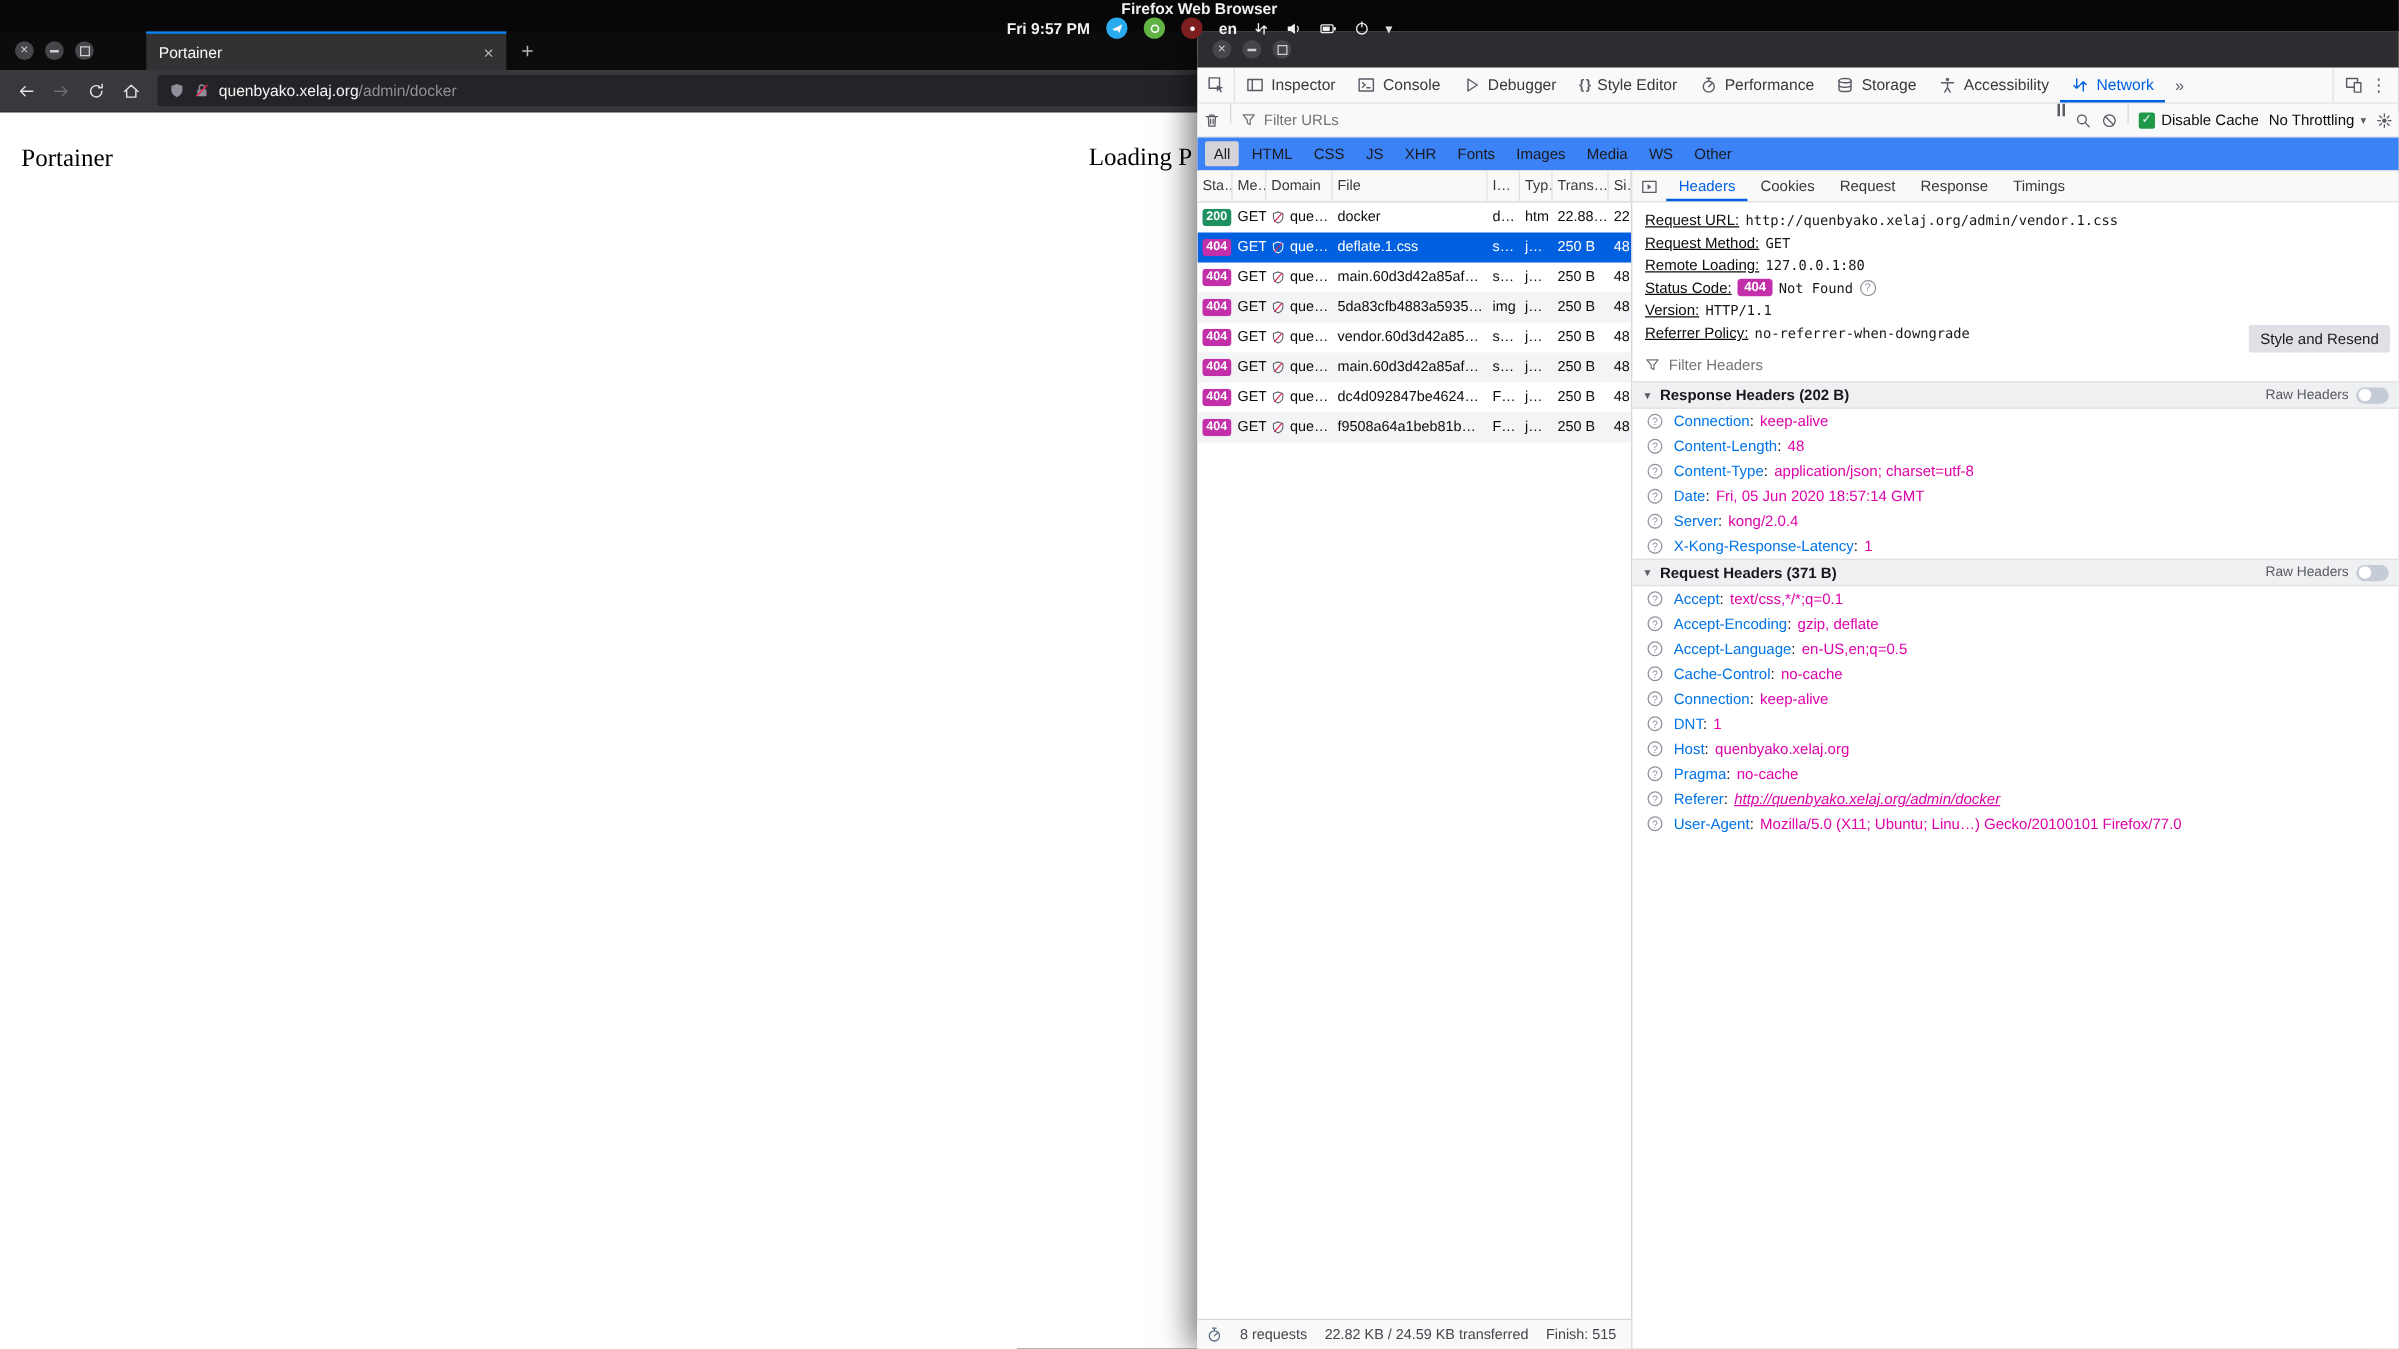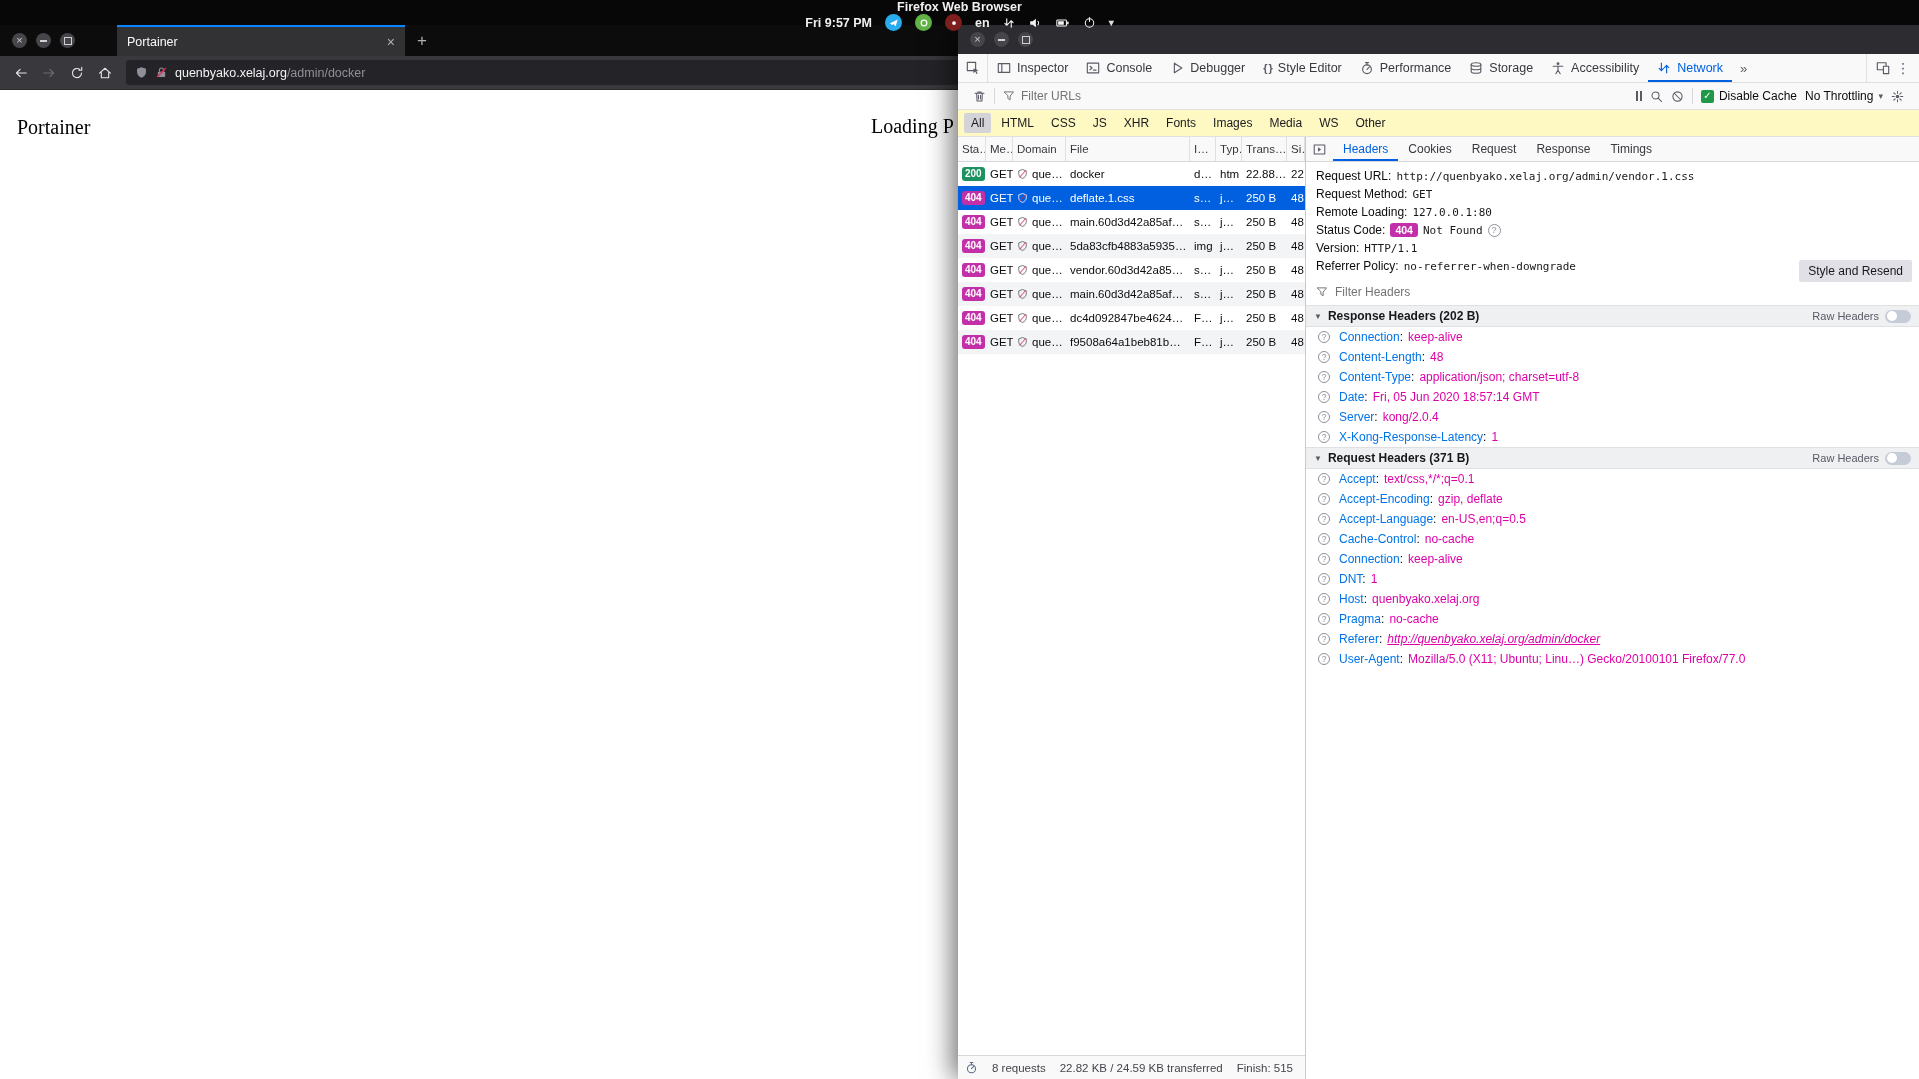--- a/index.html
+++ b/index.html
@@ -52,32 +52,32 @@
   .tool-tabs { display: flex; }
   .tool-tab { display:flex; align-items:center; gap:6px; padding:0 9px; font-size:12.5px; color:#38383d; position:relative; }
   .tool-tab .ico { color:#5b5b66; }
   .tool-tab.sel, .tool-tab.sel .ico { color:var(--accent-blue); }
   .tool-tab.sel::after { content:""; position:absolute; left:0; right:0; bottom:0; height:2px; background:var(--accent-blue); }
   .brace-txt { font-weight:bold; font-size:11px; letter-spacing:-1px; }
   .dt-chevron { display:flex; align-items:center; padding:0 8px; color:#5b5b66; font-size:13px; }
   .dt-tab-right { margin-left:auto; display:flex; align-items:center; gap:6px; padding:0 9px; color:#5b5b66; border-left:1px solid #e0e0e2; }
   .kebab { font-size:14px; }
 
-  .dt-nettoolbar { height:27px; background:#f9f9fa; border-bottom:1px solid #e0e0e2; display:flex; align-items:center; padding:0 15px; gap:8px; color:#5b5b66; flex:0 0 auto; }
+  .dt-nettoolbar { height:27px; background:#f9f9fa; border-bottom:1px solid #e0e0e2; display:flex; padding:0 5px; gap:8px; color:#5b5b66; flex:0 0 auto; }
   .vsep { width:1px; height:16px; background:#d7d7db; flex:0 0 auto; }
   .filter-input { flex:1; display:flex; align-items:center; gap:6px; color:#737373; }
   .pause-icon { display:inline-flex; gap:2px; }
   .pause-icon i { width:2px; height:10px; background:#5b5b66; display:block; }
   .cache-wrap, .throttle { display:flex; align-items:center; gap:5px; }
   .cache-check { width:13px; height:13px; background:var(--checkbox-green); border-radius:2px; color:#fff; font-size:10px;
     display:inline-flex; align-items:center; justify-content:center; line-height:1; }
   .cache-label, .throttle-label { color:#0c0c0d; font-size:12px; }
   .caret { font-size:9px; color:#5b5b66; }
 
-  .dt-filterrow { height:27px; background:#fef9c3; border-bottom:1px solid #e0e0e2; display:flex; align-items:center; padding:0 6px; gap:3px; flex:0 0 auto; }
+  .dt-filterrow { height:27px; background:#3b82f6; border-bottom:1px solid #e0e0e2; display:flex; align-items:center; padding:0 6px; gap:3px; flex:0 0 auto; }
   .filter-btn { padding:3px 7px; border-radius:2px; color:#1a1a1e; font-size:12px; }
   .filter-btn.sel { background:#d4d4d8; }
 
   .dt-body { flex:1; display:flex; min-height:0; }
   .dt-list { width:348px; flex:0 0 348px; display:flex; flex-direction:column; border-right:1px solid #c9c9cf; min-height:0; background:#fff; }
   .net-header { height:25px; background:#f9f9fa; border-bottom:1px solid #d7d7db; display:flex; align-items:stretch; font-size:11.5px; color:#37373c; flex:0 0 auto; }
   .nh-cell { padding:0 4px; border-right:1px solid #e0e0e2; overflow:hidden; white-space:nowrap; display:flex; align-items:center; flex:0 0 auto; }
   .net-rows { flex:1; overflow:hidden; font-size:11.5px; }
   .net-row { height:24px; display:flex; align-items:center; color:#0c0c0d; }
   .net-row.alt { background:#f3f4f6; }
@@ -96,21 +96,21 @@
 
   .dt-details { flex:1; display:flex; flex-direction:column; min-width:0; }
   .detail-tabs { height:25px; background:#f9f9fa; border-bottom:1px solid #d7d7db; display:flex; align-items:stretch; flex:0 0 auto; }
   .pane-icon { display:flex; align-items:center; padding:0 7px; color:#5b5b66; }
   .detail-tab { display:flex; align-items:center; padding:0 10px; font-size:12px; color:#38383d; position:relative; }
   .detail-tab.sel { color:var(--accent-blue); }
   .detail-tab.sel::after { content:""; position:absolute; left:0; right:0; bottom:0; height:2px; background:var(--accent-blue); }
   .detail-content { flex:1; position:relative; overflow:hidden; background:#fff; }
   .hdr-summary { padding:6px 10px 3px; }
   .sum-line { display:flex; align-items:center; gap:5px; min-height:16px; margin-bottom:2px; font-size:12px; }
-  .sum-label { color:#0c0c0d; flex:0 0 auto; }
+  .sum-label { color:#0c0c0d; flex:0 0 auto;text-decoration:underline; }
   .sum-value { font-family:"DejaVu Sans Mono", monospace; font-size:11px; color:#18181c; overflow:hidden; white-space:nowrap; }
   .badge-lg { font-size:10.5px; font-weight:bold; color:#fff; background:var(--status-4xx-magenta); padding:1px 5px; border-radius:3px; flex:0 0 auto; }
   .qcircle { width:13px; height:13px; border:1px solid #90909c; color:#90909c; border-radius:50%; font-size:9px;
     display:inline-flex; align-items:center; justify-content:center; flex:0 0 auto; line-height:1; }
   .qcircle.sm { width:12px; height:12px; font-size:8.5px; margin-right:9px; }
   .edit-resend { position:absolute; top:98px; right:7px; background:#e0e0e6; border:none; border-radius:2px;
     font-family:inherit; font-size:12px; color:#18181c; padding:4px 9px; }
   .hdr-filter { display:flex; align-items:center; gap:7px; color:#737373; padding:6px 10px; font-size:12px; }
   .sec-bar { height:22px; background:#eff0f2; border-top:1px solid #e0e0e2; border-bottom:1px solid #e0e0e2;
     display:flex; align-items:center; padding:0 8px; gap:6px; }

